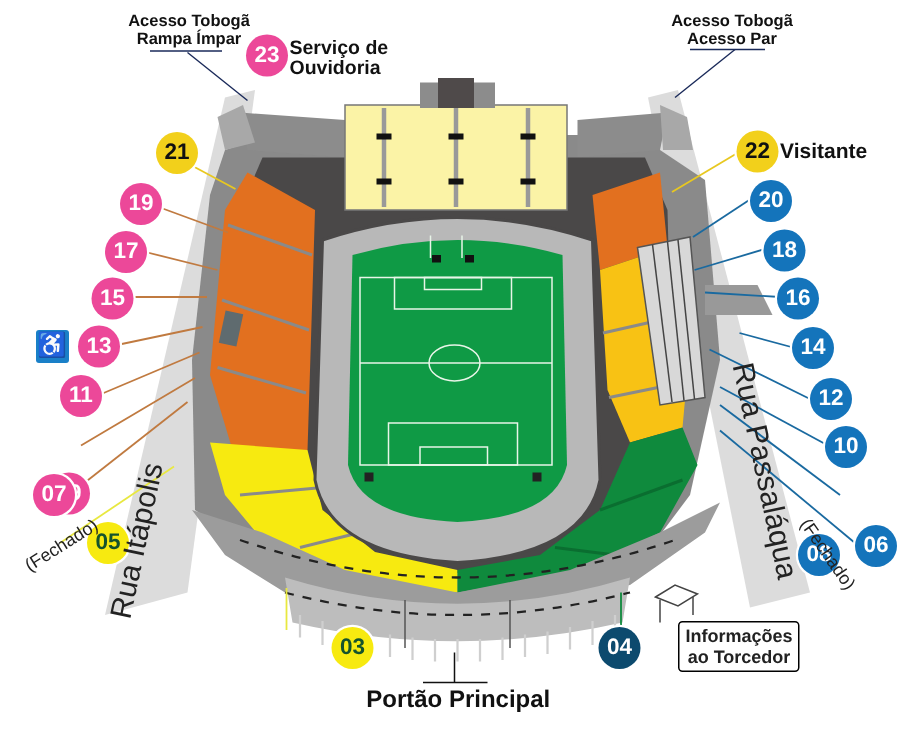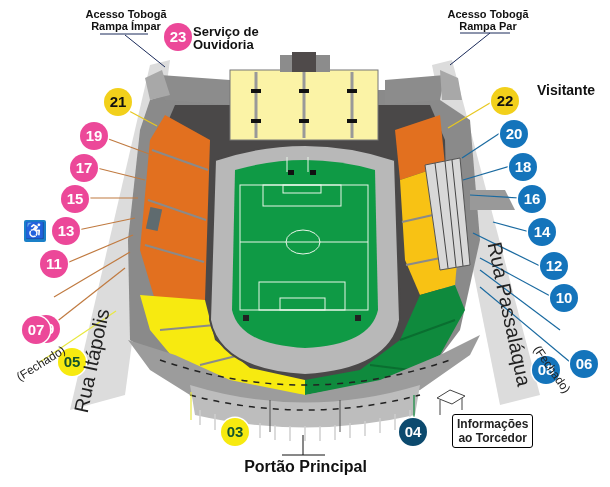--- a/index.html
+++ b/index.html
@@ -157,31 +157,31 @@
     <line x1="462" y1="398" x2="462" y2="410"></line>
   </g>
 </svg>
 
 <div class="lbl" style="left:78px;top:8px;width:96px;font-size:11px;line-height:12px;">
   <div>Acesso Tobogã</div>
   <div>Rampa Ímpar</div>
 </div>
 <div class="lbl" style="left:440px;top:8px;width:96px;font-size:11px;line-height:12px;">
   <div>Acesso Tobogã</div>
-  <div>Rampa Par</div>
+  <div>Acesso Par</div>
 </div>
 
 <div class="badge orange" style="left:164px;top:23px;">23</div>
 <div class="lbl" style="left:193px;top:25px;font-size:13px;line-height:13px;text-align:left;">
   <div>Serviço de</div>
   <div>Ouvidoria</div>
 </div>
 
 <div class="badge yellow" style="left:491px;top:87px;">22</div>
-<div class="lbl" style="left:520px;top:82px;font-size:14px;padding-left:17px;">Visitante</div>
+<div class="lbl" style="left:520px;top:92px;font-size:14px;">Visitante</div>
 
 <div class="badge yellow" style="left:90px;top:88px;margin-left:14px;">21</div>
 <div class="badge orange" style="left:80px;top:122px;">19</div>
 <div class="badge orange" style="left:70px;top:154px;">17</div>
 <div class="badge orange" style="left:61px;top:185px;">15</div>
 <div class="badge orange" style="left:52px;top:217px;">13</div>
 <div class="badge orange" style="left:40px;top:250px;">11</div>
 <div class="badge orange" style="left:32px;top:283px;margin-top:32px;">09</div>
 <div class="badge orange" style="left:22px;top:316px;">07</div>
 <div class="badge yellow2" style="left:14px;top:348px;">05</div>

